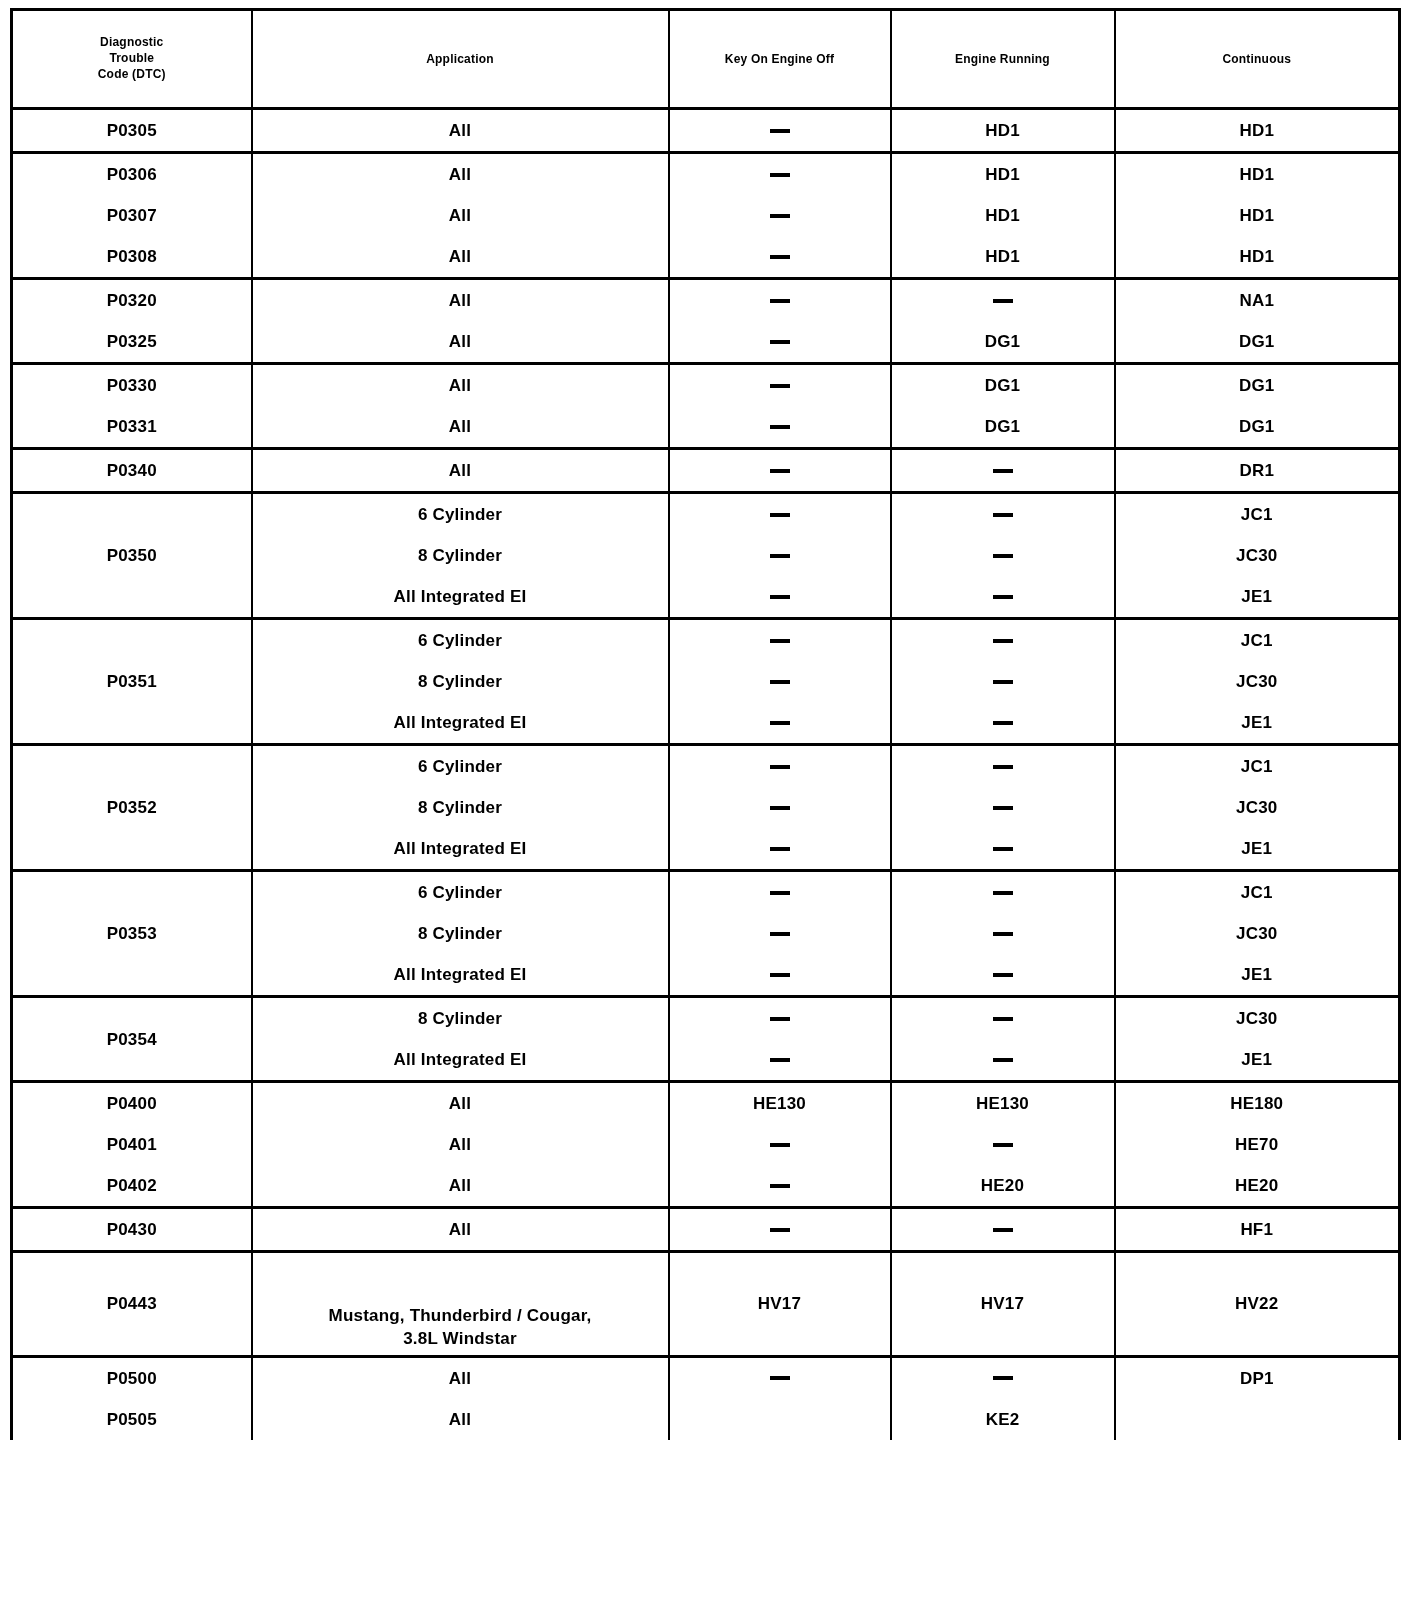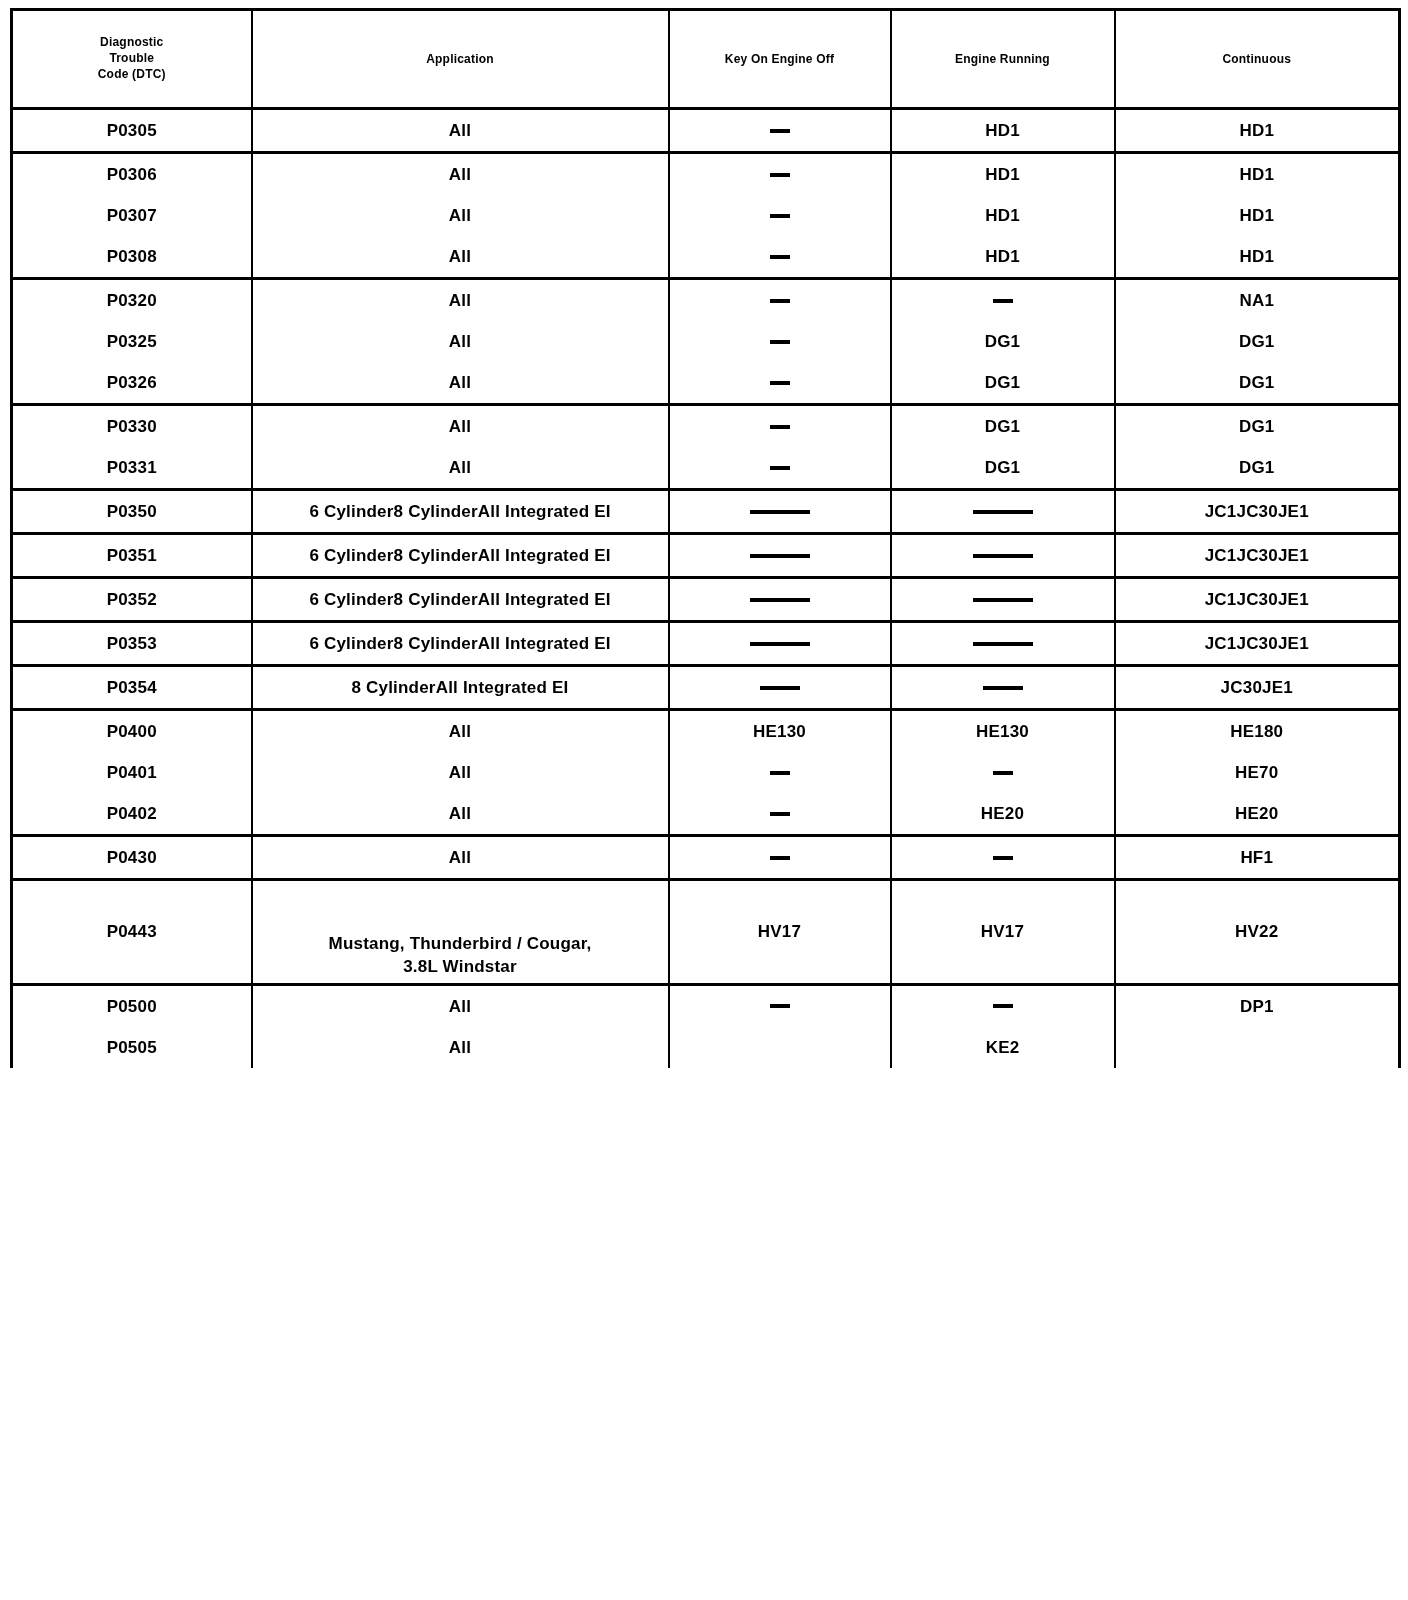--- a/index.html
+++ b/index.html
@@ -77,21 +77,21 @@
   tbody td {
     height: 41px;
   }
 
   
   td.stack {
     padding: 0;
   }
   .stack-lines {
     display: flex;
-    flex-direction: row;
+    flex-direction: column;
     justify-content: center;
   }
   .stack-lines > span {
     display: block;
     height: 41px;
     line-height: 41px;
   }
 
   td.dtc-cell {
     vertical-align: top;
@@ -177,40 +177,40 @@
           <td><i class="dash"></i></td>
           <td>NA1</td>
         </tr>
         <tr>
           <td>P0325</td>
           <td>All</td>
           <td><i class="dash"></i></td>
           <td>DG1</td>
           <td>DG1</td>
         </tr>
-        <tr>
-          <td>P0326</td>
-          <td>All</td>
-          <td><i class="dash"></i></td>
-          <td>DG1</td>
-          <td>DG1</td>
-        </tr>
         <tr class="grp-start">
           <td>P0330</td>
           <td>All</td>
           <td><i class="dash"></i></td>
           <td>DG1</td>
           <td>DG1</td>
         </tr>
         <tr>
           <td>P0331</td>
           <td>All</td>
           <td><i class="dash"></i></td>
           <td>DG1</td>
           <td>DG1</td>
+        </tr>
+        <tr class="grp-start">
+          <td>P0340</td>
+          <td>All</td>
+          <td><i class="dash"></i></td>
+          <td><i class="dash"></i></td>
+          <td>DR1</td>
         </tr>
         <tr class="grp-start">
           <td class="dtc-cell">P0350</td>
           <td class="stack">
             <div class="stack-lines">
               <span>6 Cylinder</span>
               <span>8 Cylinder</span>
               <span>All Integrated EI</span>
             </div>
           </td>

